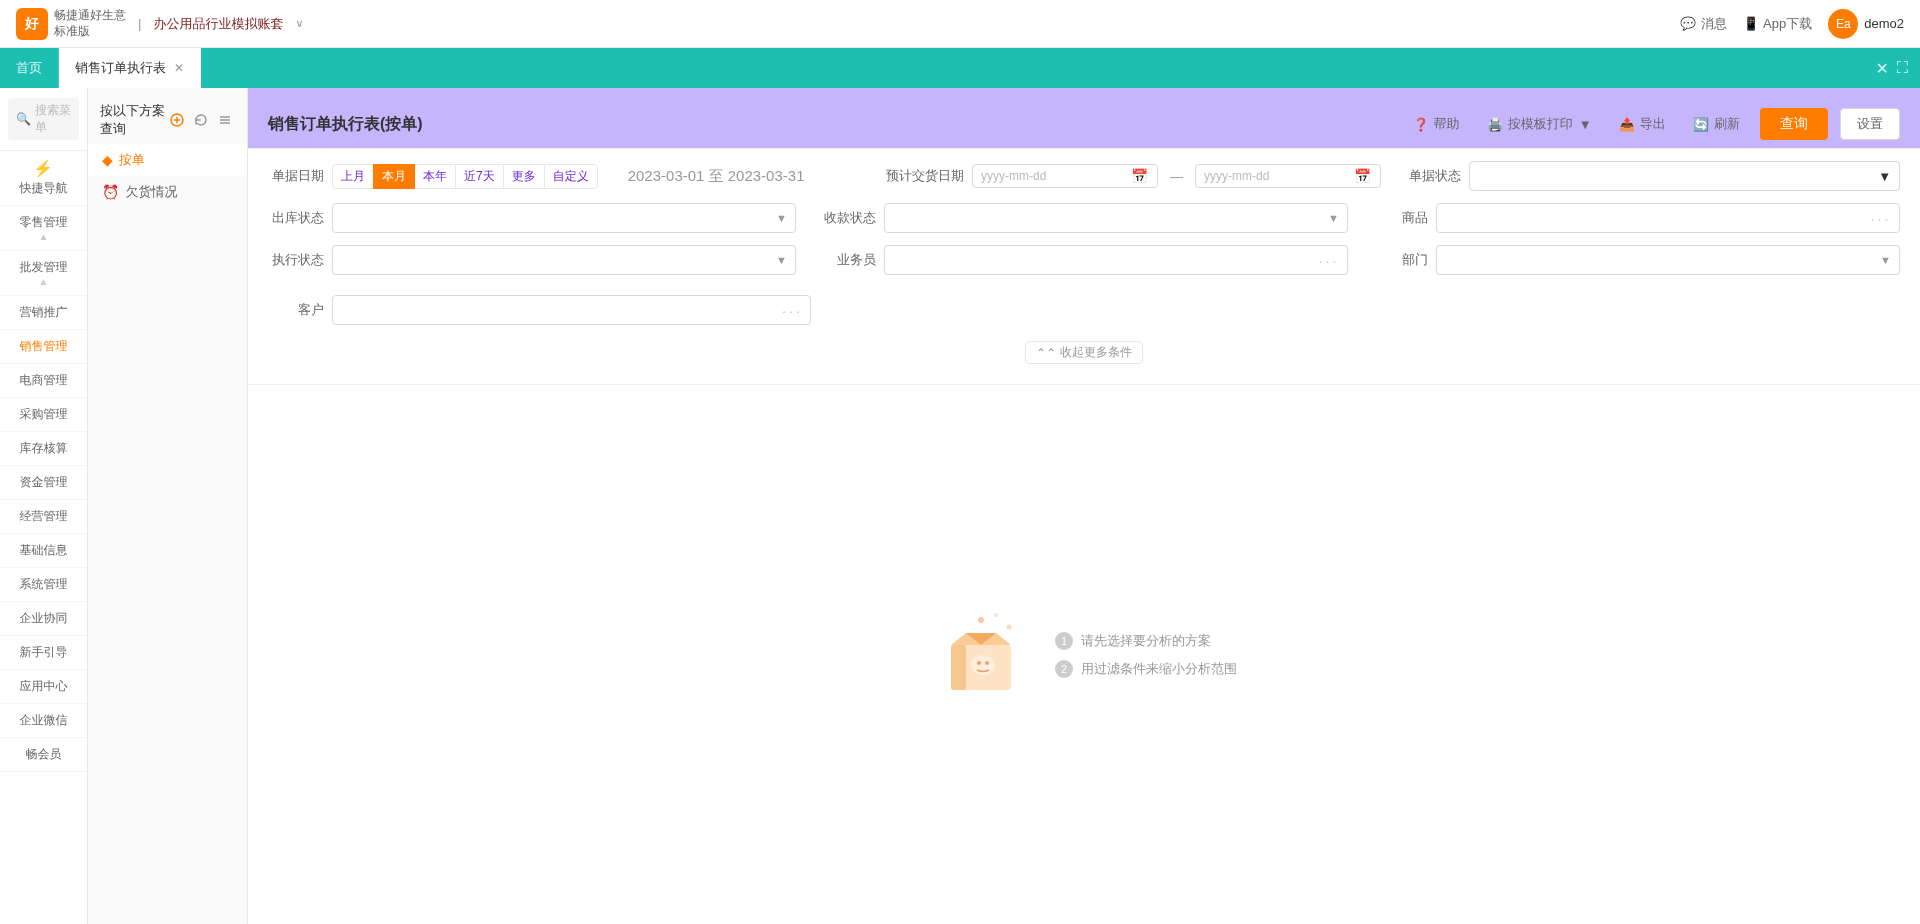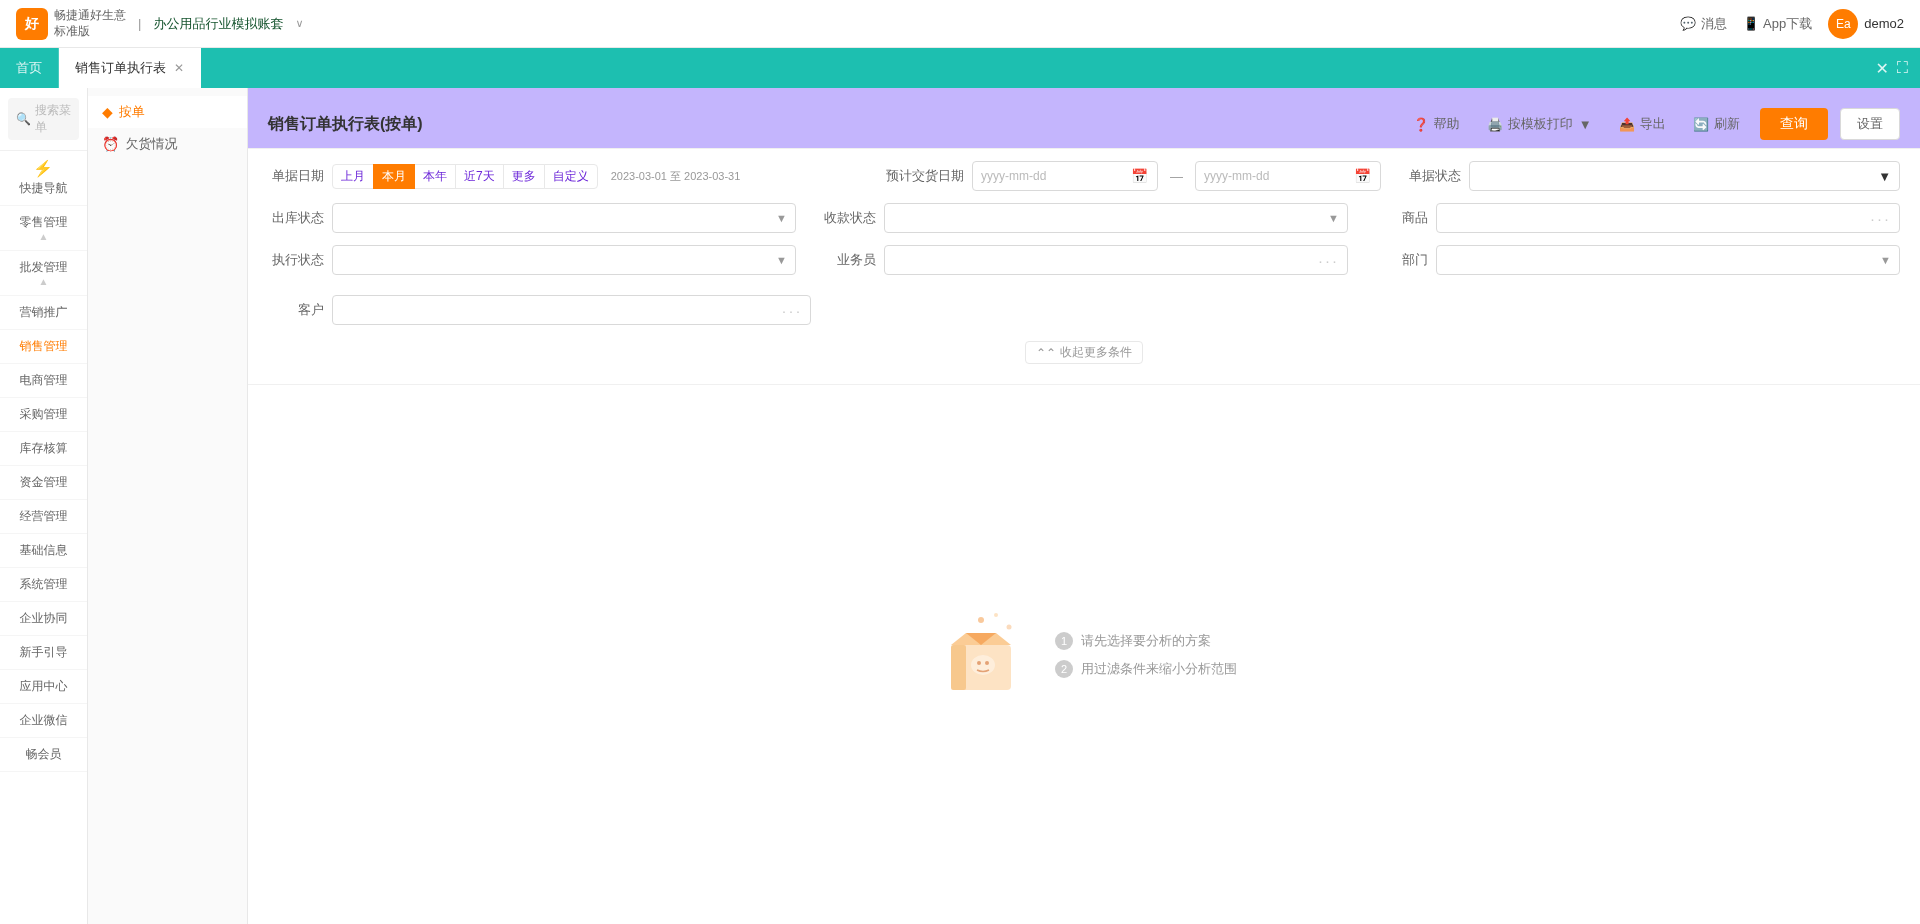--- a/index.html
+++ b/index.html
@@ -13,21 +13,21 @@
       align-items: center;
       justify-content: space-between;
       padding: 0 16px;
       border-bottom: 1px solid #e8e8e8;
       z-index: 100;
     }
     .top-header-left { display: flex; align-items: center; gap: 8px; }
     .logo-box { display: flex; align-items: center; gap: 6px; }
     .logo-icon { width: 32px; height: 32px; background: #ff7c00; border-radius: 6px; display: flex; align-items: center; justify-content: center; color: white; font-size: 14px; font-weight: bold; }
     .logo-text { font-size: 12px; color: #666; line-height: 1.3; }
-    .breadcrumb-text { font-size: 13px; color: #14532d; }
+    .breadcrumb-text { font-size: 13px; color: #7f1d1d; }
     .breadcrumb-arrow { color: #999; }
     .top-header-right { display: flex; align-items: center; gap: 16px; }
     .header-btn { display: flex; align-items: center; gap: 4px; color: #666; font-size: 13px; cursor: pointer; }
     .user-avatar { width: 30px; height: 30px; border-radius: 50%; background: #ff7c00; display: flex; align-items: center; justify-content: center; color: white; font-size: 12px; overflow: hidden; }
 
     
     .tab-bar {
       height: 40px;
       background: #1dbfb0;
       display: flex;
@@ -195,24 +195,24 @@
       font-size: 12px;
       color: #6d28d9;
       cursor: pointer;
       border: 1px solid #e8e8e8;
       margin-right: -1px;
       background: #fff;
     }
     .date-tab:first-child { border-radius: 4px 0 0 4px; }
     .date-tab:last-child { border-radius: 0 4px 4px 0; }
     .date-tab.active { background: #ff7c00; color: #fff; border-color: #ff7c00; z-index: 1; }
-    .date-range-text { font-size: 11px; color: #999; margin-left: 8px; }
+    .date-range-text { font-size: 15px; color: #999; margin-left: 25px; }
     .date-input-wrapper {
       flex: 1;
-      height: 30px;
+      height: 24px;
       border: 1px solid #d9d9d9;
       border-radius: 4px;
       padding: 0 8px;
       display: flex;
       align-items: center;
       justify-content: space-between;
       position: relative;
     }
     .date-input-wrapper .cal-icon { color: #ff7c00; font-size: 14px; }
     .date-separator { color: #999; padding: 0 4px; }
@@ -408,20 +408,45 @@
     </div>
     <div class="sidebar-nav-item">
       <div>企业微信</div>
     </div>
     <div class="sidebar-nav-item">
       <div>畅会员</div>
     </div>
   </div>
 
   <div class="left-panel">
+    <div class="left-panel-header">
+      <span>按以下方案查询</span>
+      <div class="left-panel-header-actions">
+        <div class="icon-btn" title="添加">
+          <svg width="14" height="14" viewBox="0 0 14 14" fill="none">
+              <circle cx="7" cy="7" r="6" stroke="#ff7c00" stroke-width="1.5"></circle>
+              <line x1="7" y1="4" x2="7" y2="10" stroke="#ff7c00" stroke-width="1.5"></line>
+              <line x1="4" y1="7" x2="10" y2="7" stroke="#ff7c00" stroke-width="1.5"></line>
+            </svg>
+        </div>
+        <div class="icon-btn" title="刷新">
+          <svg width="14" height="14" viewBox="0 0 14 14" fill="none">
+              <path d="M2 7a5 5 0 1 1 1.5 3.5" stroke="#999" stroke-width="1.5" stroke-linecap="round"></path>
+              <polyline points="2,11 2,7 6,7" stroke="#999" stroke-width="1.5" stroke-linecap="round" stroke-linejoin="round"></polyline>
+            </svg>
+        </div>
+        <div class="icon-btn" title="收起">
+          <svg width="14" height="14" viewBox="0 0 14 14" fill="none">
+              <line x1="2" y1="4" x2="12" y2="4" stroke="#999" stroke-width="1.5"></line>
+              <line x1="2" y1="7" x2="12" y2="7" stroke="#999" stroke-width="1.5"></line>
+              <line x1="2" y1="10" x2="12" y2="10" stroke="#999" stroke-width="1.5"></line>
+            </svg>
+        </div>
+      </div>
+    </div>
     <div class="left-panel-item active">
       <span style="color:#ff7c00;font-size:14px;">◆</span>
       <span>按单</span>
     </div>
     <div class="left-panel-item">
       <span style="color:#999;font-size:14px;">⏰</span>
       <span>欠货情况</span>
     </div>
   </div>
 

